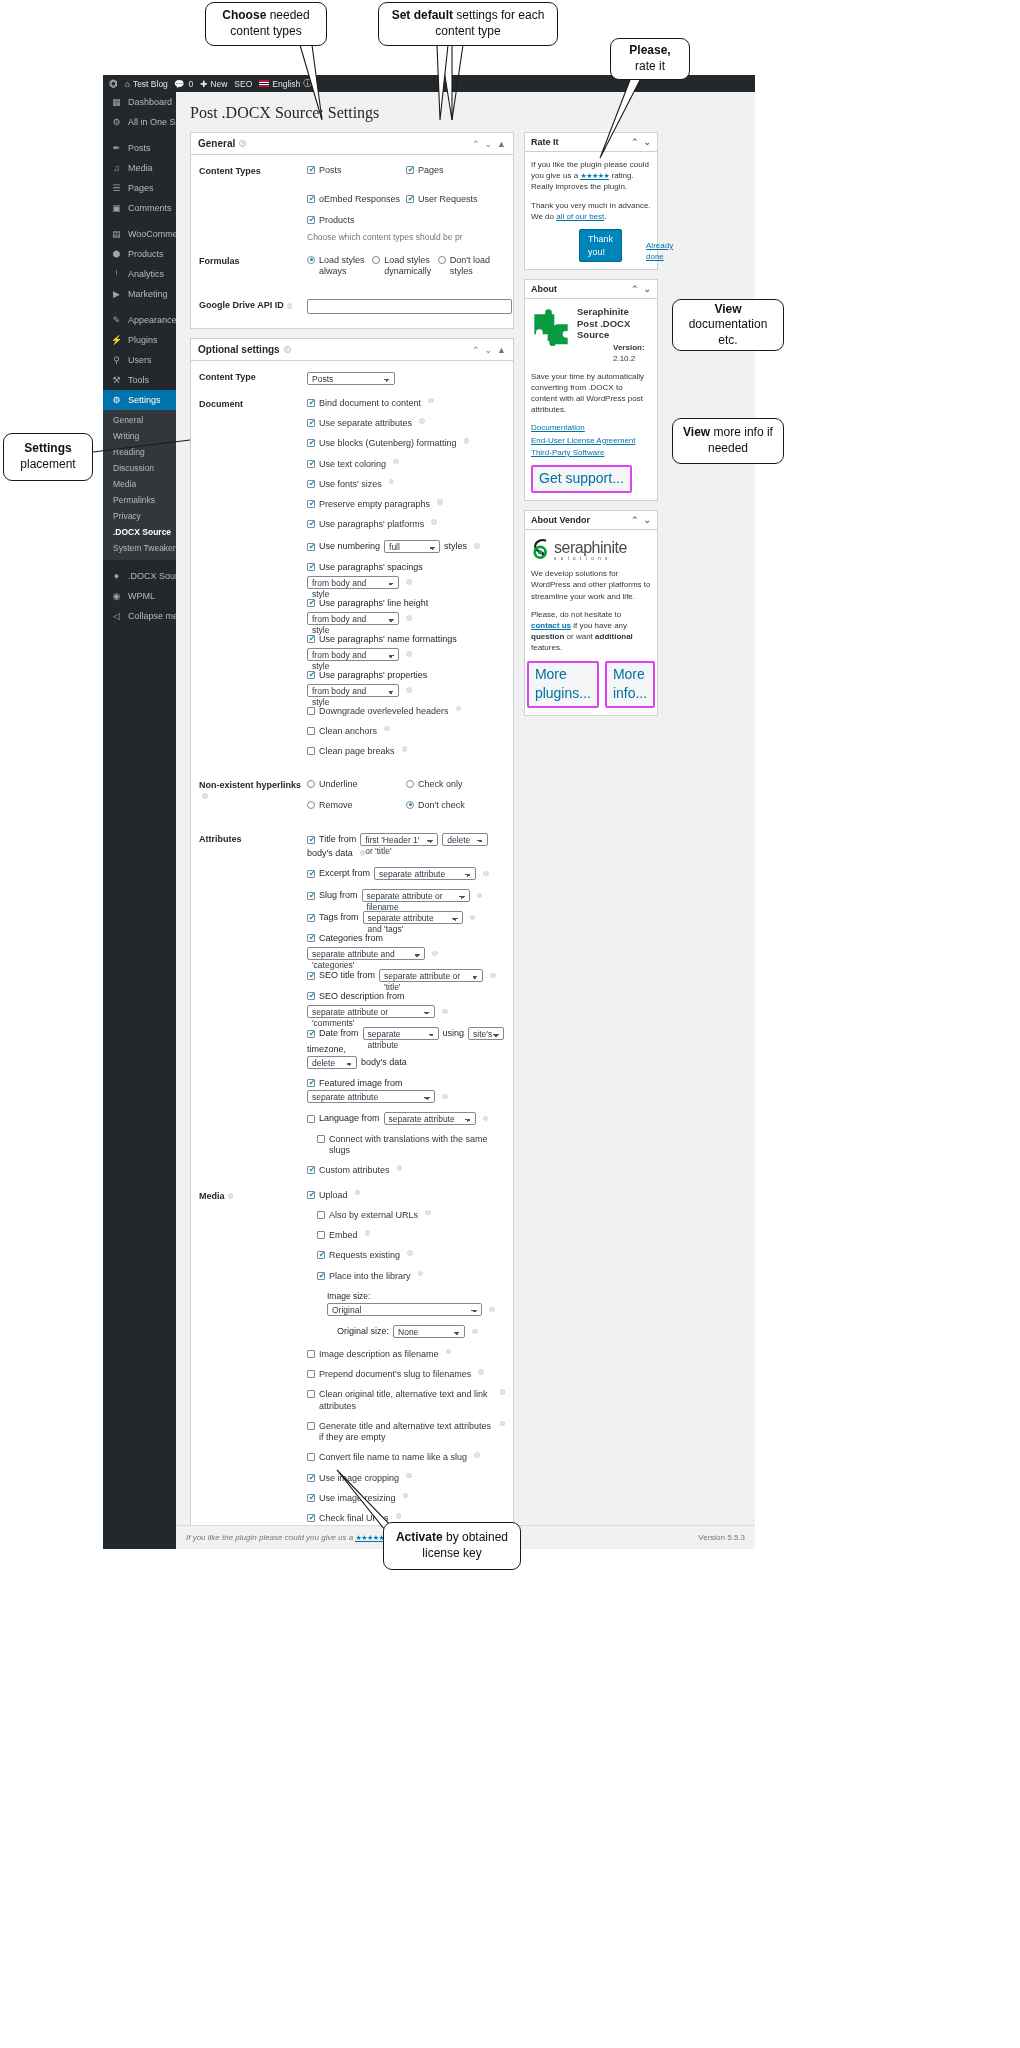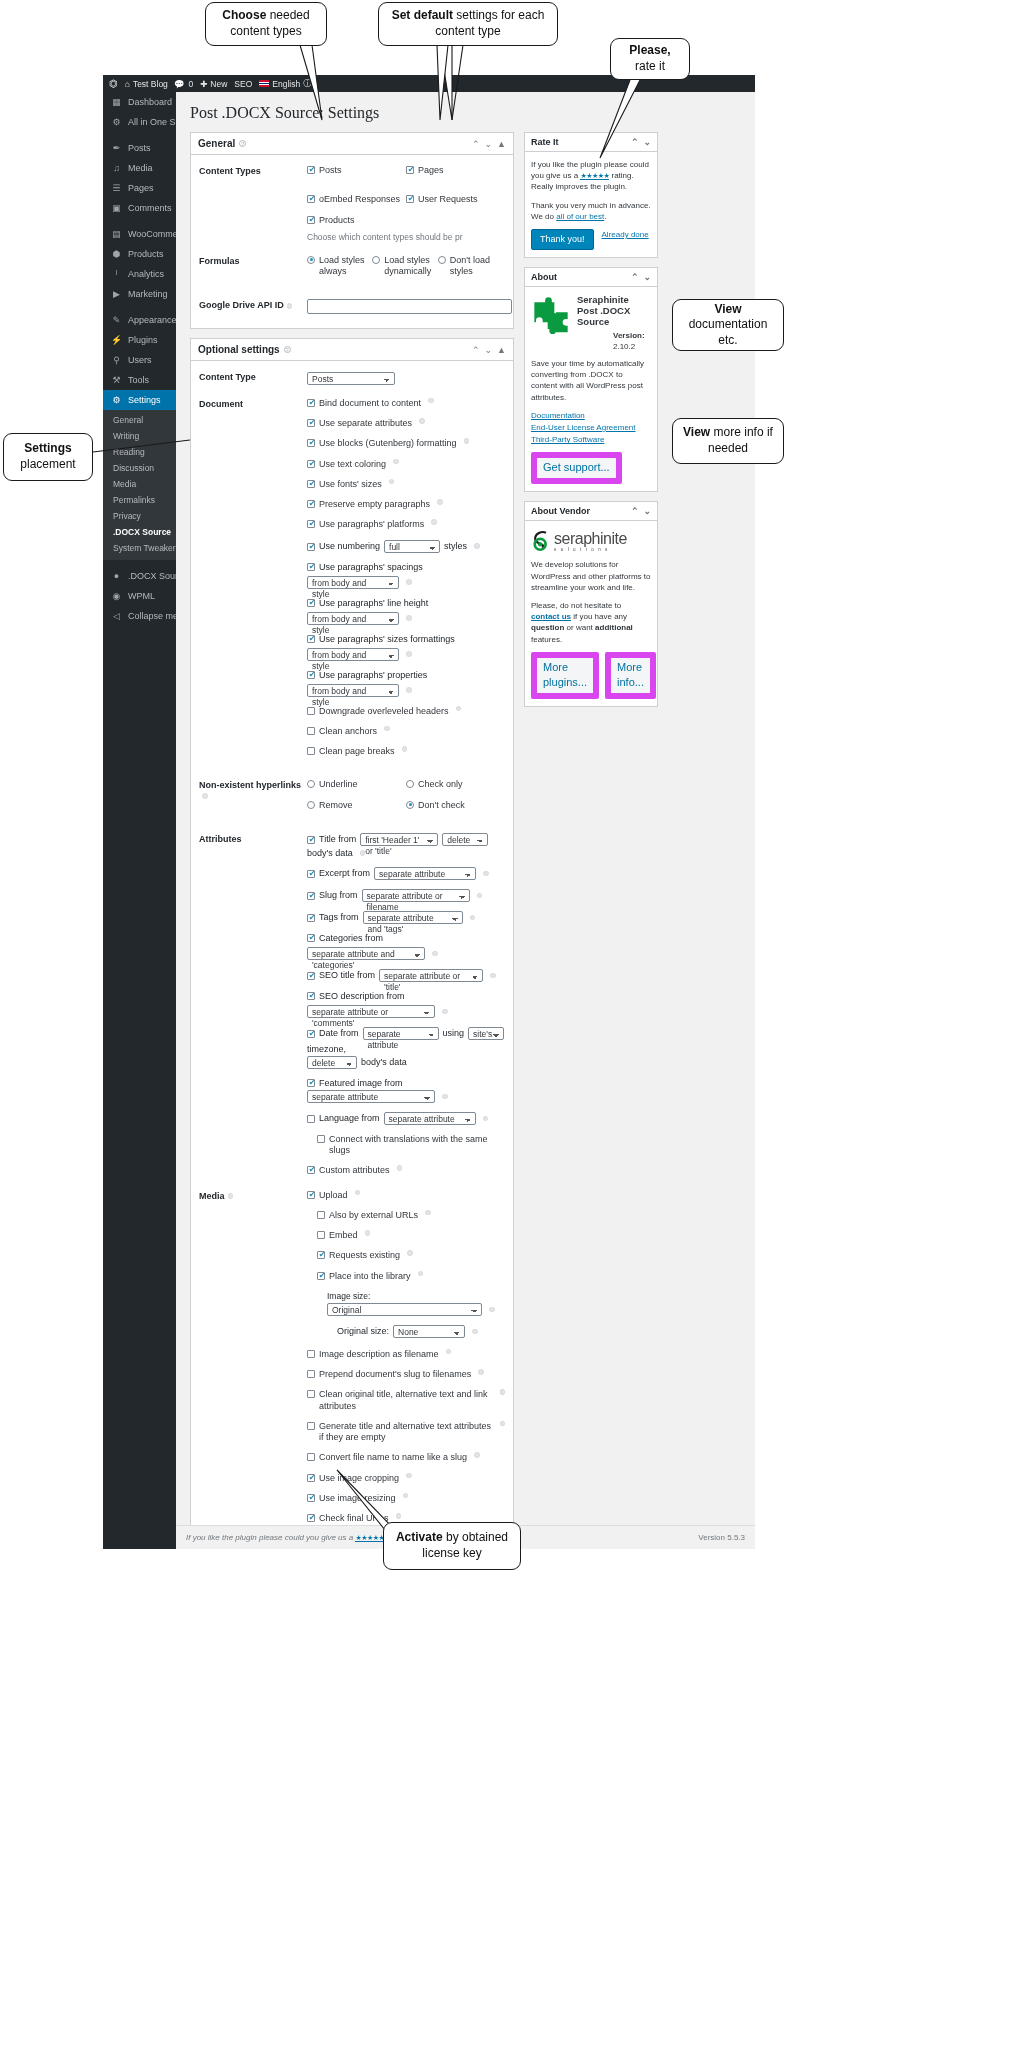--- a/index.html
+++ b/index.html
@@ -110,39 +110,39 @@
   .cols2 { display:flex; gap:0; }
   .cols2 > div { width:50%; }
   .inline-row { display:flex; align-items:center; gap:4px; margin-bottom:9px; font-size:9px; flex-wrap:wrap;}
   .hint { color:#72777c; font-size:8.5px; margin-top:-3px; }
 
   .btn-primary {
     background:#0085ba; border:1px solid #006799; color:#fff; border-radius:2px;
     font-size:9px; padding:3px 8px; display:inline-block; font-family:"Liberation Sans",sans-serif;
   }
   .btn-secondary {
-    background:#f3f5f6; border:6px solid #d946ef; color:#0071a1; border-radius:2px;
-    font-size:11px; padding:2px 6px; display:inline-block;
+    background:#f3f5f6; border:2px solid #d946ef; color:#0071a1; border-radius:2px;
+    font-size:14px; padding:2px 6px; display:inline-block;
   }
   a.lnk { color:#0073aa; text-decoration:underline; }
 
   
   .side-box { background:#fff; border:1px solid #ccd0d4; margin-bottom:9px; }
   .side-head { display:flex; justify-content:space-between; align-items:center;
                padding:4px 6px; border-bottom:1px solid #ccd0d4; font-size:9px; font-weight:bold;}
   .side-body { padding:7px 6px; font-size:8px; color:#32373c; line-height:1.4; }
   .stars { color:#0073aa; letter-spacing:-0.5px; font-size:7px; border-bottom:1px solid #0073aa;}
   .plugin-row { display:flex; gap:6px; }
   .puzzle { width:40px;height:40px;flex:none; }
   .plugin-name { font-weight:bold; font-size:9.5px; color:#32373c; line-height:1.2; }
   .ver { font-size:8px; margin-top:2px;margin-left:36px;}
   .links a { display:block; color:#0073aa; text-decoration:underline; margin-bottom:1px;}
   .vendor-logo { display:flex; align-items:center; gap:3px; margin-bottom:6px;}
   .vendor-word { font-size:16px; color:#4a4a4a; font-family:"Liberation Sans",sans-serif; letter-spacing:-0.5px;}
-  .btn-row { display:flex; gap:6px; margin-top:7px;}
+  .btn-row { display:flex; gap:6px; margin-top:7px;justify-content:center;}
 
   #wp-footer { position:absolute; left:73px; right:0; bottom:0; height:24px;
       border-top:1px solid #dcdcde; background:#f1f1f1; display:flex;
       justify-content:space-between; align-items:center; padding:0 10px;
       font-size:8px; color:#72777c; font-style:italic;}
 
   
   .callout {
     position:absolute; background:#fff; border:1.5px solid #1a1a1a; border-radius:9px;
     font-size:12px; color:#111; text-align:center; line-height:1.3;
@@ -435,21 +435,21 @@
                     <span class="help-sm"></span>
                   </div>
                   <div class="inline-row">
                     <span class="cb on"></span>
                     <span>Use paragraphs' line height</span>
                     <span class="sel" style="width: 92px;">from body and style</span>
                     <span class="help-sm"></span>
                   </div>
                   <div class="inline-row">
                     <span class="cb on"></span>
-                    <span>Use paragraphs' sizes formattings</span>
+                    <span>Use paragraphs' name formattings</span>
                     <span class="sel" style="width: 92px;">from body and style</span>
                     <span class="help-sm"></span>
                   </div>
                   <div class="inline-row">
                     <span class="cb on"></span>
                     <span>Use paragraphs' properties</span>
                     <span class="sel" style="width: 92px;">from body and style</span>
                     <span class="help-sm"></span>
                   </div>
                   <div class="opt">
@@ -702,21 +702,21 @@
           <div class="side-body">
             <p style="margin:0 0 7px 0">
               <span>If you like the plugin please could you give us a</span>
               <span class="stars">★★★★★</span>
               <span>rating. Really improves the plugin.</span>
             </p>
             <p style="margin:0 0 7px 0">
               <span>Thank you very much in advance. We do</span>
               <a class="lnk">all of our best</a><span>.</span>
             </p>
-            <div style="display:flex; align-items:flex-start; gap:8px;">
+            <div style="display:flex; align-items:flex-end; gap:24px;margin-left:48px;">
               <span class="btn-primary">Thank you!</span>
               <a class="lnk">Already done</a>
             </div>
           </div>
         </div>
 
         <div class="side-box">
           <div class="side-head">
             <span>About</span>
             <span class="hdr-actions">

